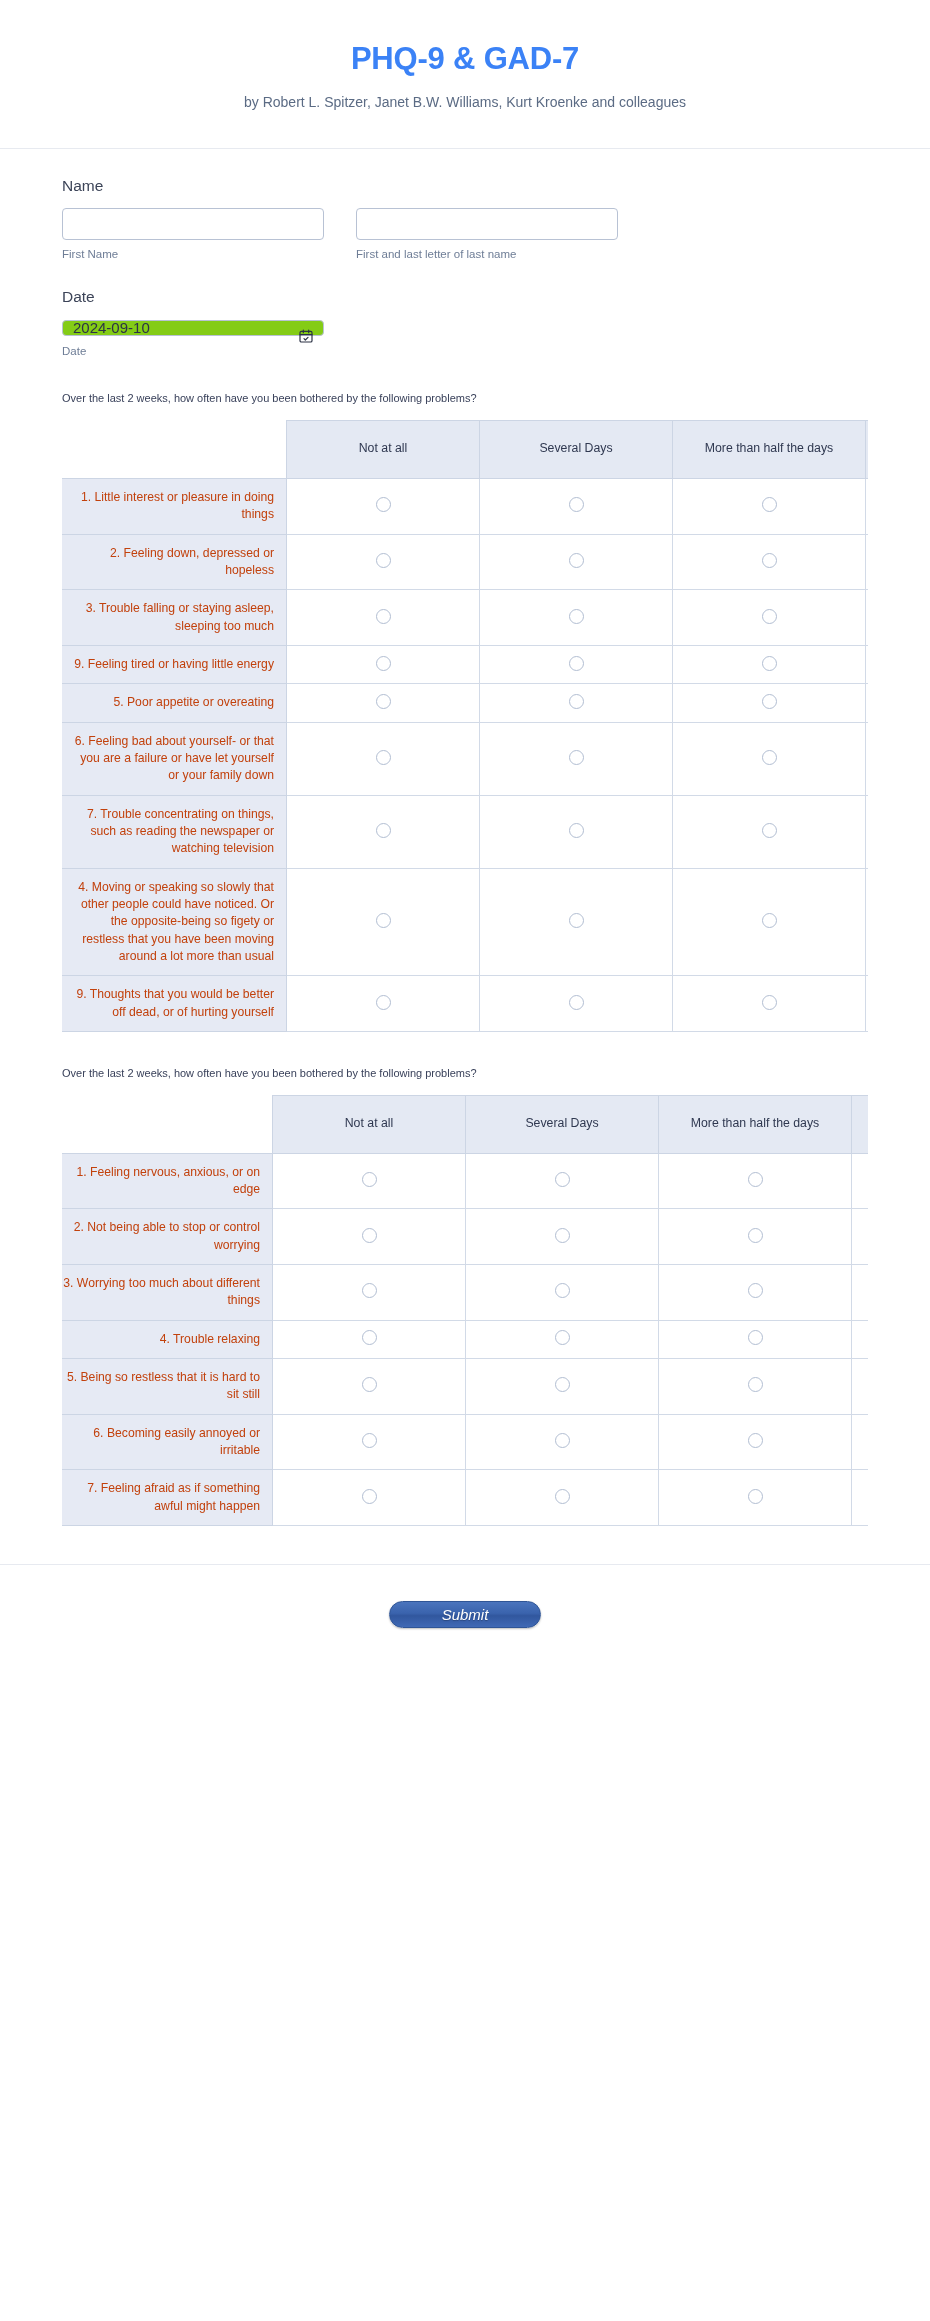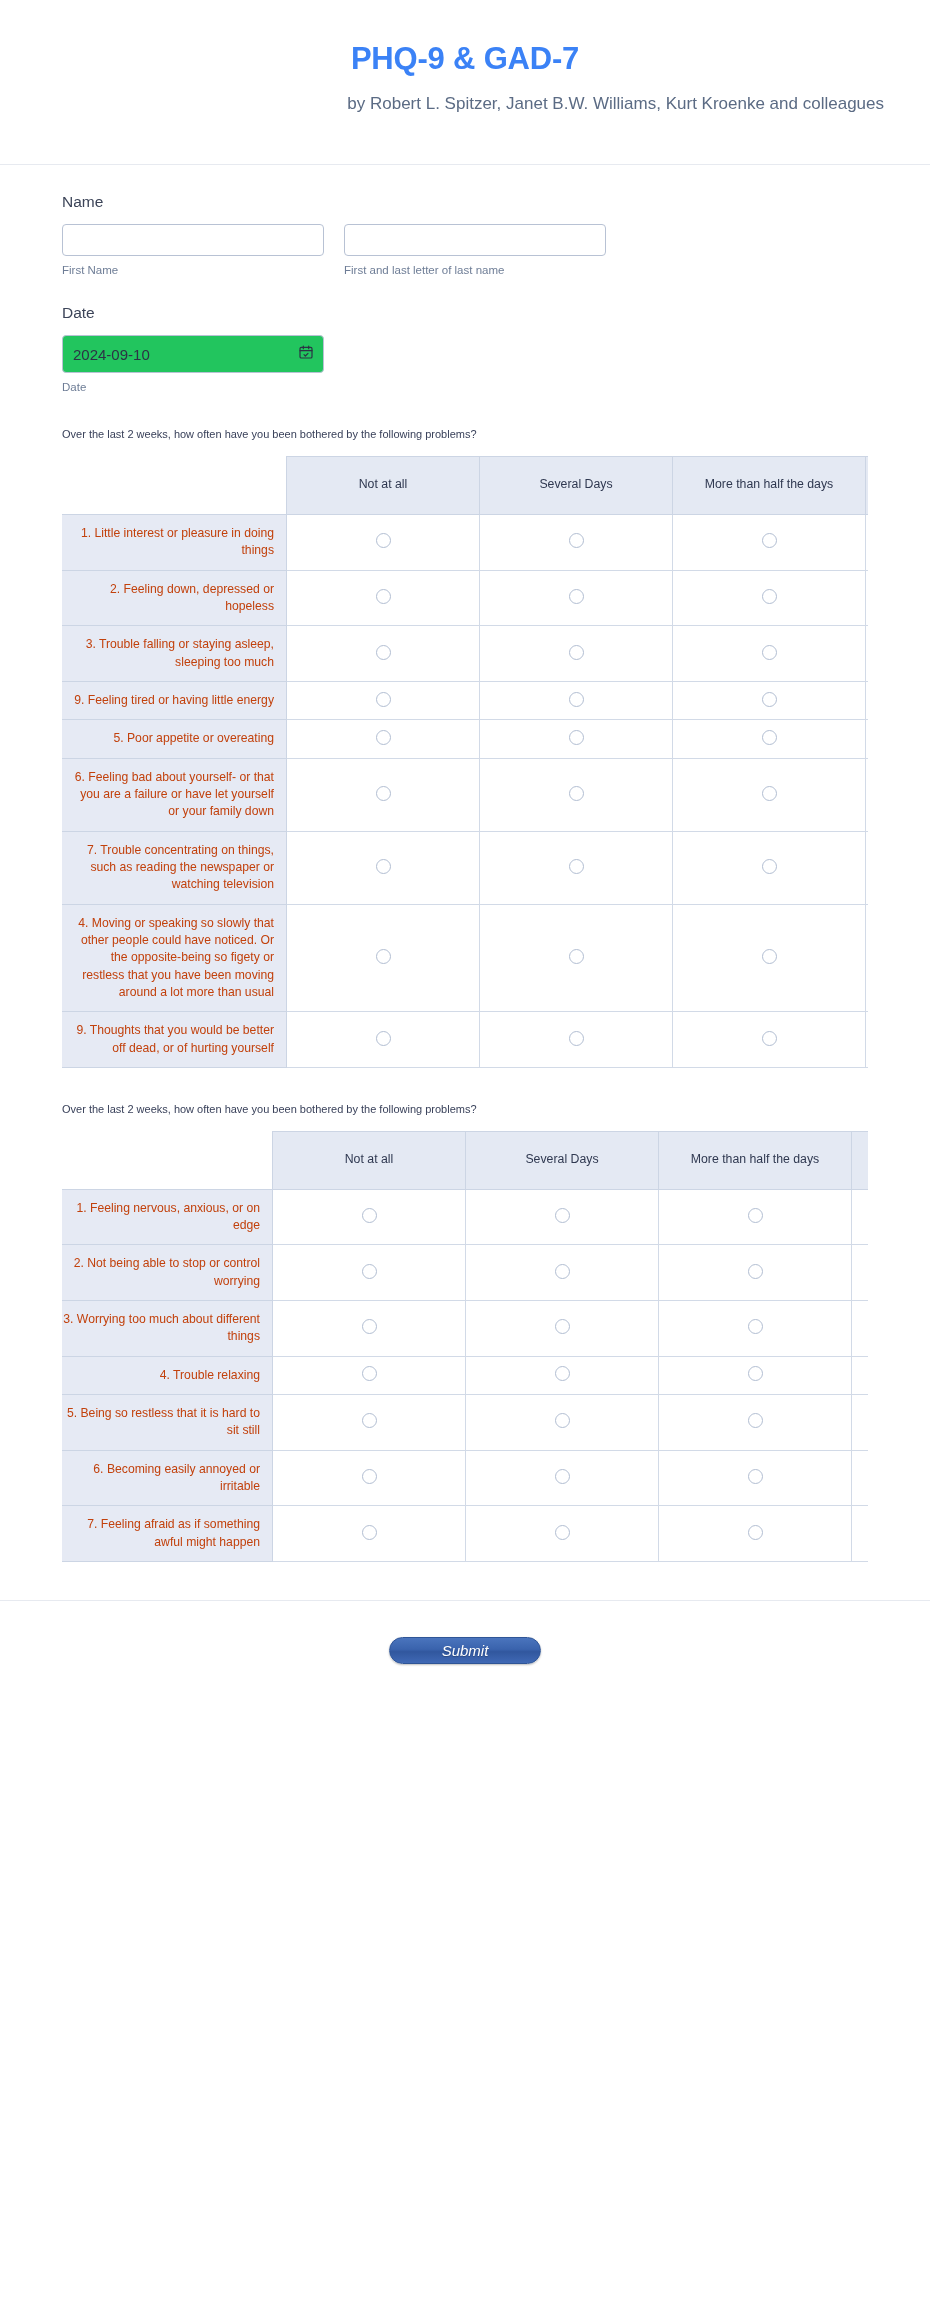--- a/index.html
+++ b/index.html
@@ -20,38 +20,37 @@
   }
   .form-title {
     font-size: 31px;
     font-weight: bold;
     color: #3b82f6;
     letter-spacing: -0.2px;
     margin: 0 0 18px 0;
     line-height: 1.1;
   }
   .form-subtitle {
-    font-size: 17px;
+    font-size: 14px;
     color: #5b6b84;
-    margin: 16px;
+    margin: 4px;
     font-weight: normal;
-    text-align: right;
   }
 
   
   .form-body { padding: 28px 62px 0 62px; }
 
   .field-block { margin-bottom: 28px; }
   .field-label {
     font-size: 15.5px;
     color: #3c4458;
     margin-bottom: 13px;
     display: block;
   }
-  .name-row { display: flex; gap: 20px; }
+  .name-row { display: flex; gap: 32px; }
   .name-col { width: 262px; }
   .text-input {
     width: 100%;
     height: 32px;
     border: 1px solid #b8c2d4;
     border-radius: 4px;
     background: #fff;
     font-family: "Liberation Sans", sans-serif;
     font-size: 14px;
     color: #2c3345;
@@ -62,24 +61,24 @@
   .sub-label {
     font-size: 11.5px;
     color: #6e7d96;
     margin-top: 8px;
     display: block;
   }
 
   .date-wrap { width: 262px; position: relative; }
   .date-input {
     width: 100%;
-    height: 38px;
+    height: 16px;
     border: 1px solid #b8c2d4;
     border-radius: 4px;
-    background: #22c55e;
+    background: #84cc16;
     font-family: "Liberation Sans", sans-serif;
     font-size: 15px;
     color: #2c3345;
     padding: 4px 34px 4px 10px;
     outline: none;
   }
   .cal-icon {
     position: absolute;
     right: 10px; top: 9px;
     width: 16px; height: 16px;

